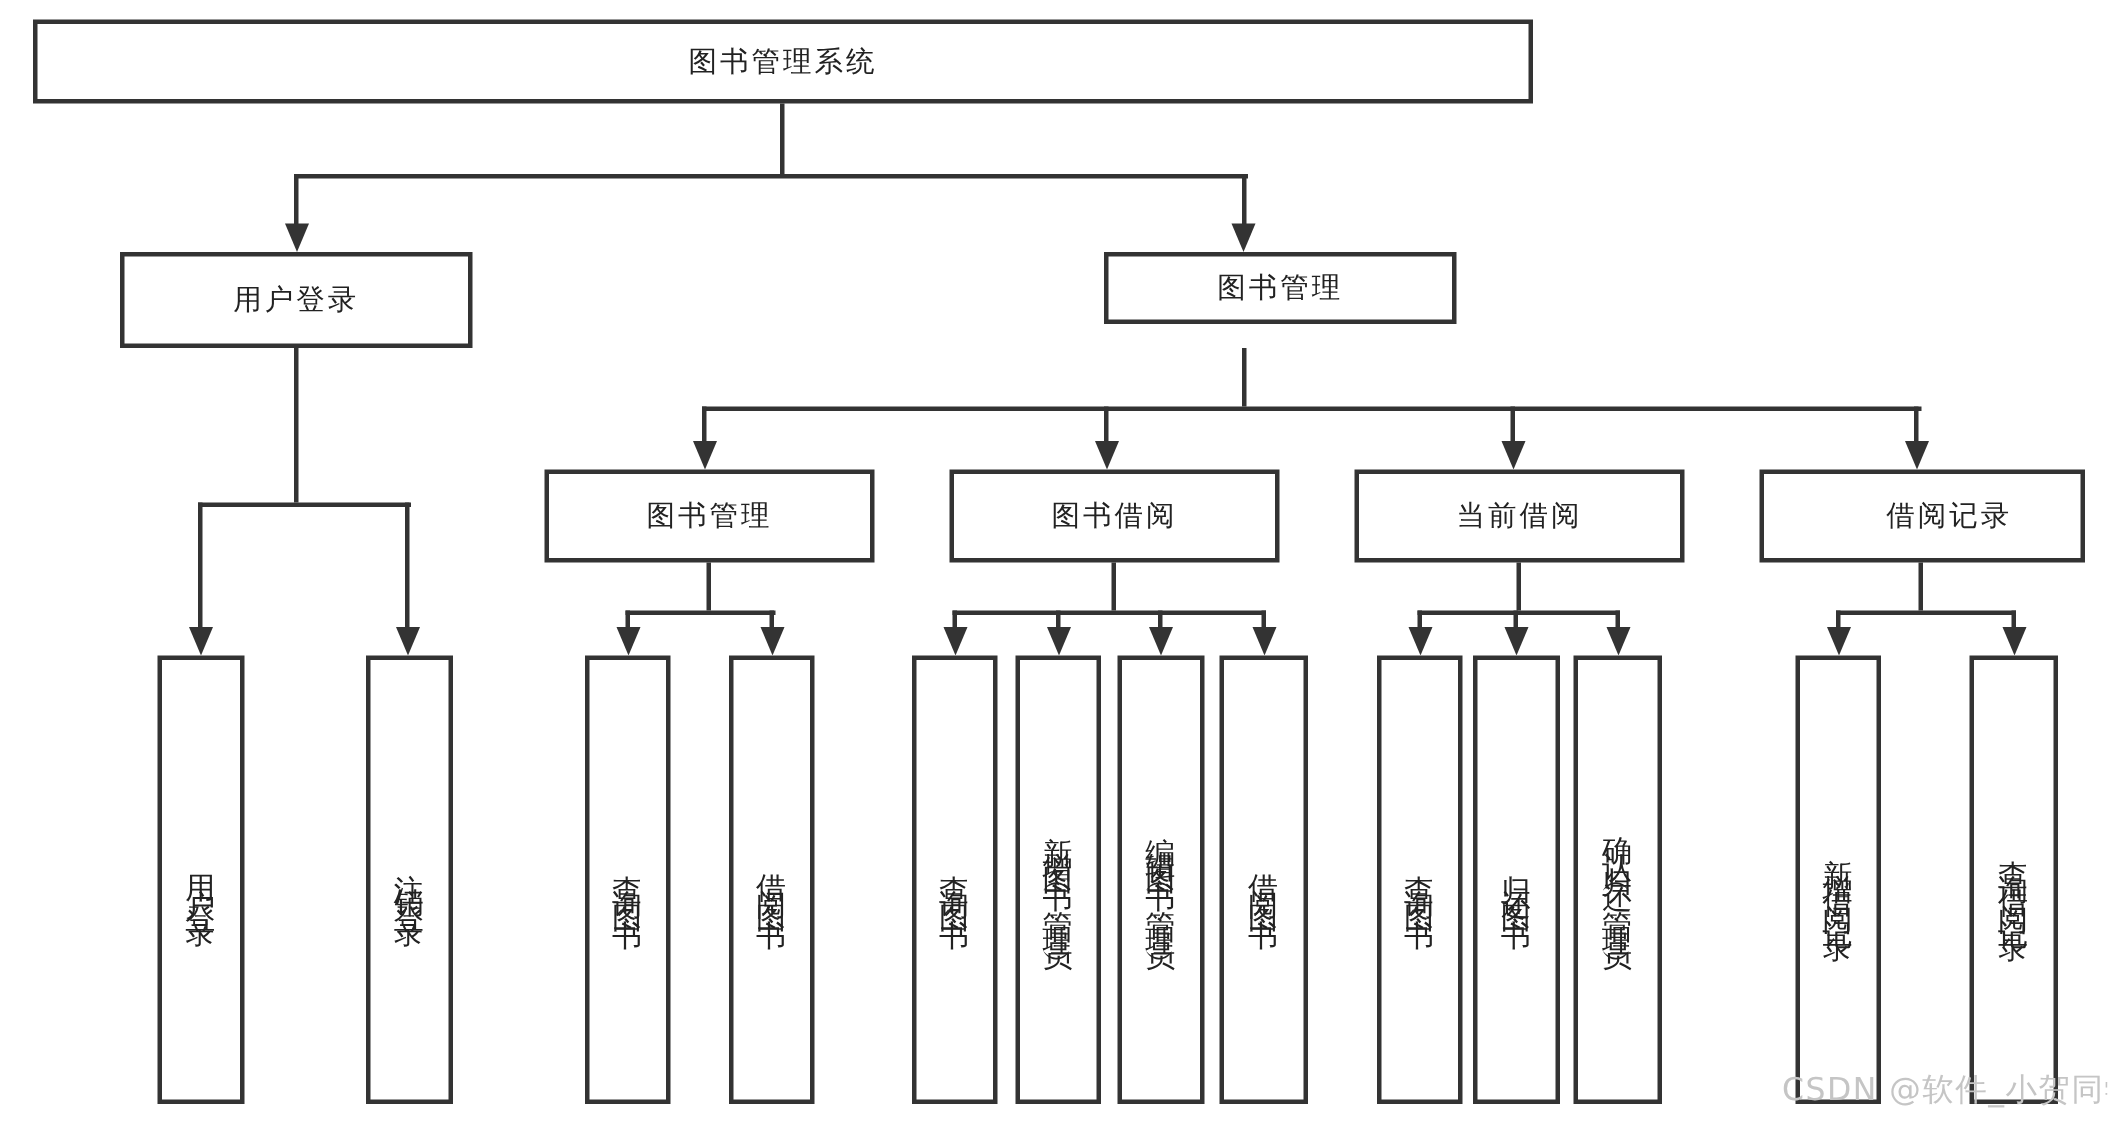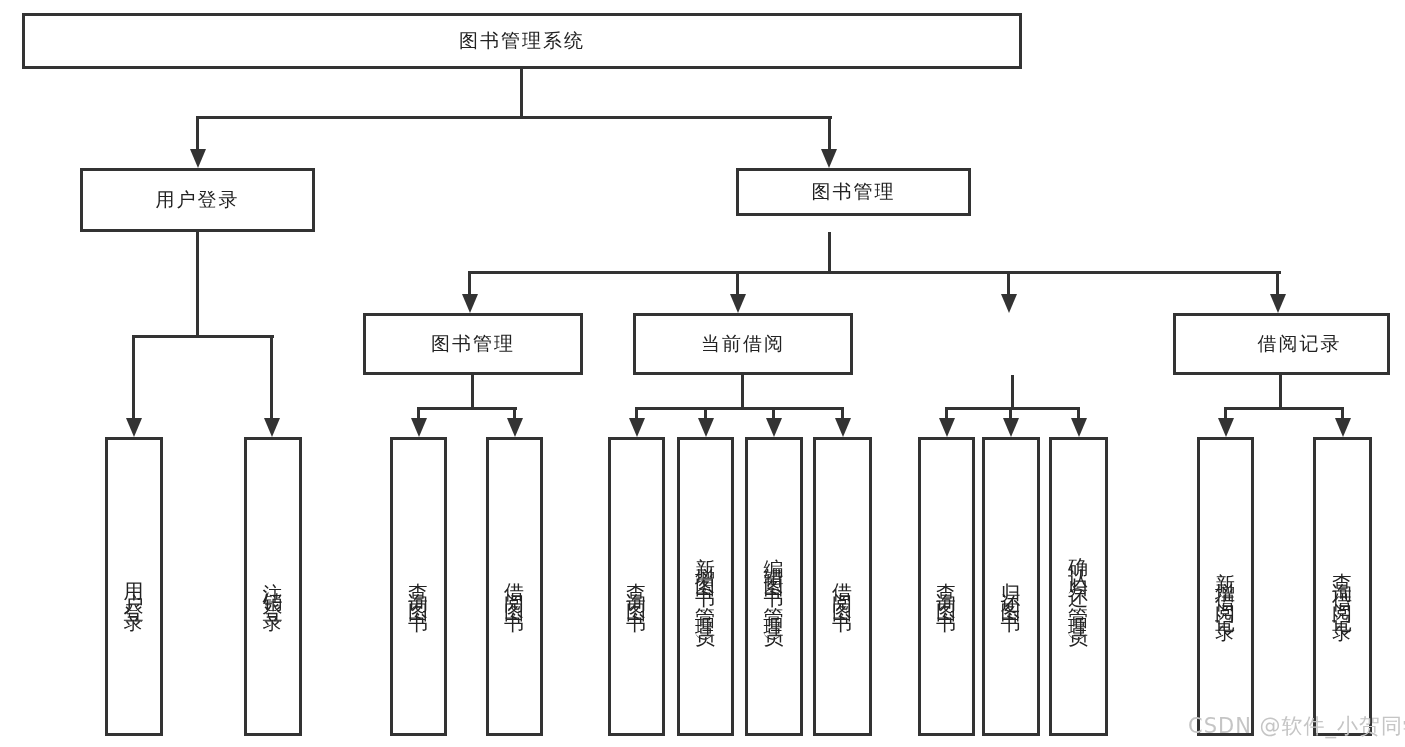--- a/index.html
+++ b/index.html
@@ -82,21 +82,22 @@
   <div class="vline" style="left:468px; top:271px; width:3px; height:26px;"></div>
   <div class="arrow" style="left:462px; top:294px;"></div>
   <div class="vline" style="left:736px; top:271px; width:3px; height:26px;"></div>
   <div class="arrow" style="left:730px; top:294px;"></div>
   <div class="vline" style="left:1007px; top:271px; width:3px; height:26px;"></div>
   <div class="arrow" style="left:1001px; top:294px;"></div>
   <div class="vline" style="left:1276px; top:271px; width:3px; height:26px;"></div>
   <div class="arrow" style="left:1270px; top:294px;"></div>
 
   <div class="box" style="left:363px; top:313px; width:220px; height:62px;">图书管理</div>
-  <div class="box" style="left:633px; top:313px; width:220px; height:62px;">当前借阅</div>
+  <div class="box" style="left:633px; top:313px; width:220px; height:62px;">图书借阅</div>
+  <div class="box" style="left:903px; top:313px; width:220px; height:62px;">当前借阅</div>
   <div class="box" style="left:1173px; top:313px; width:217px; height:62px;padding-left:36px;">借阅记录</div>
 
   <div class="vline" style="left:471px; top:375px; width:3px; height:32px;"></div>
   <div class="hline" style="left:417px; top:407px; width:100px; height:3px;"></div>
   <div class="vline" style="left:417px; top:407px; width:3px; height:14px;"></div>
   <div class="arrow" style="left:411px; top:418px;"></div>
   <div class="vline" style="left:513px; top:407px; width:3px; height:14px;"></div>
   <div class="arrow" style="left:507px; top:418px;"></div>
 
   <div class="vline" style="left:741px; top:375px; width:3px; height:32px;"></div>

